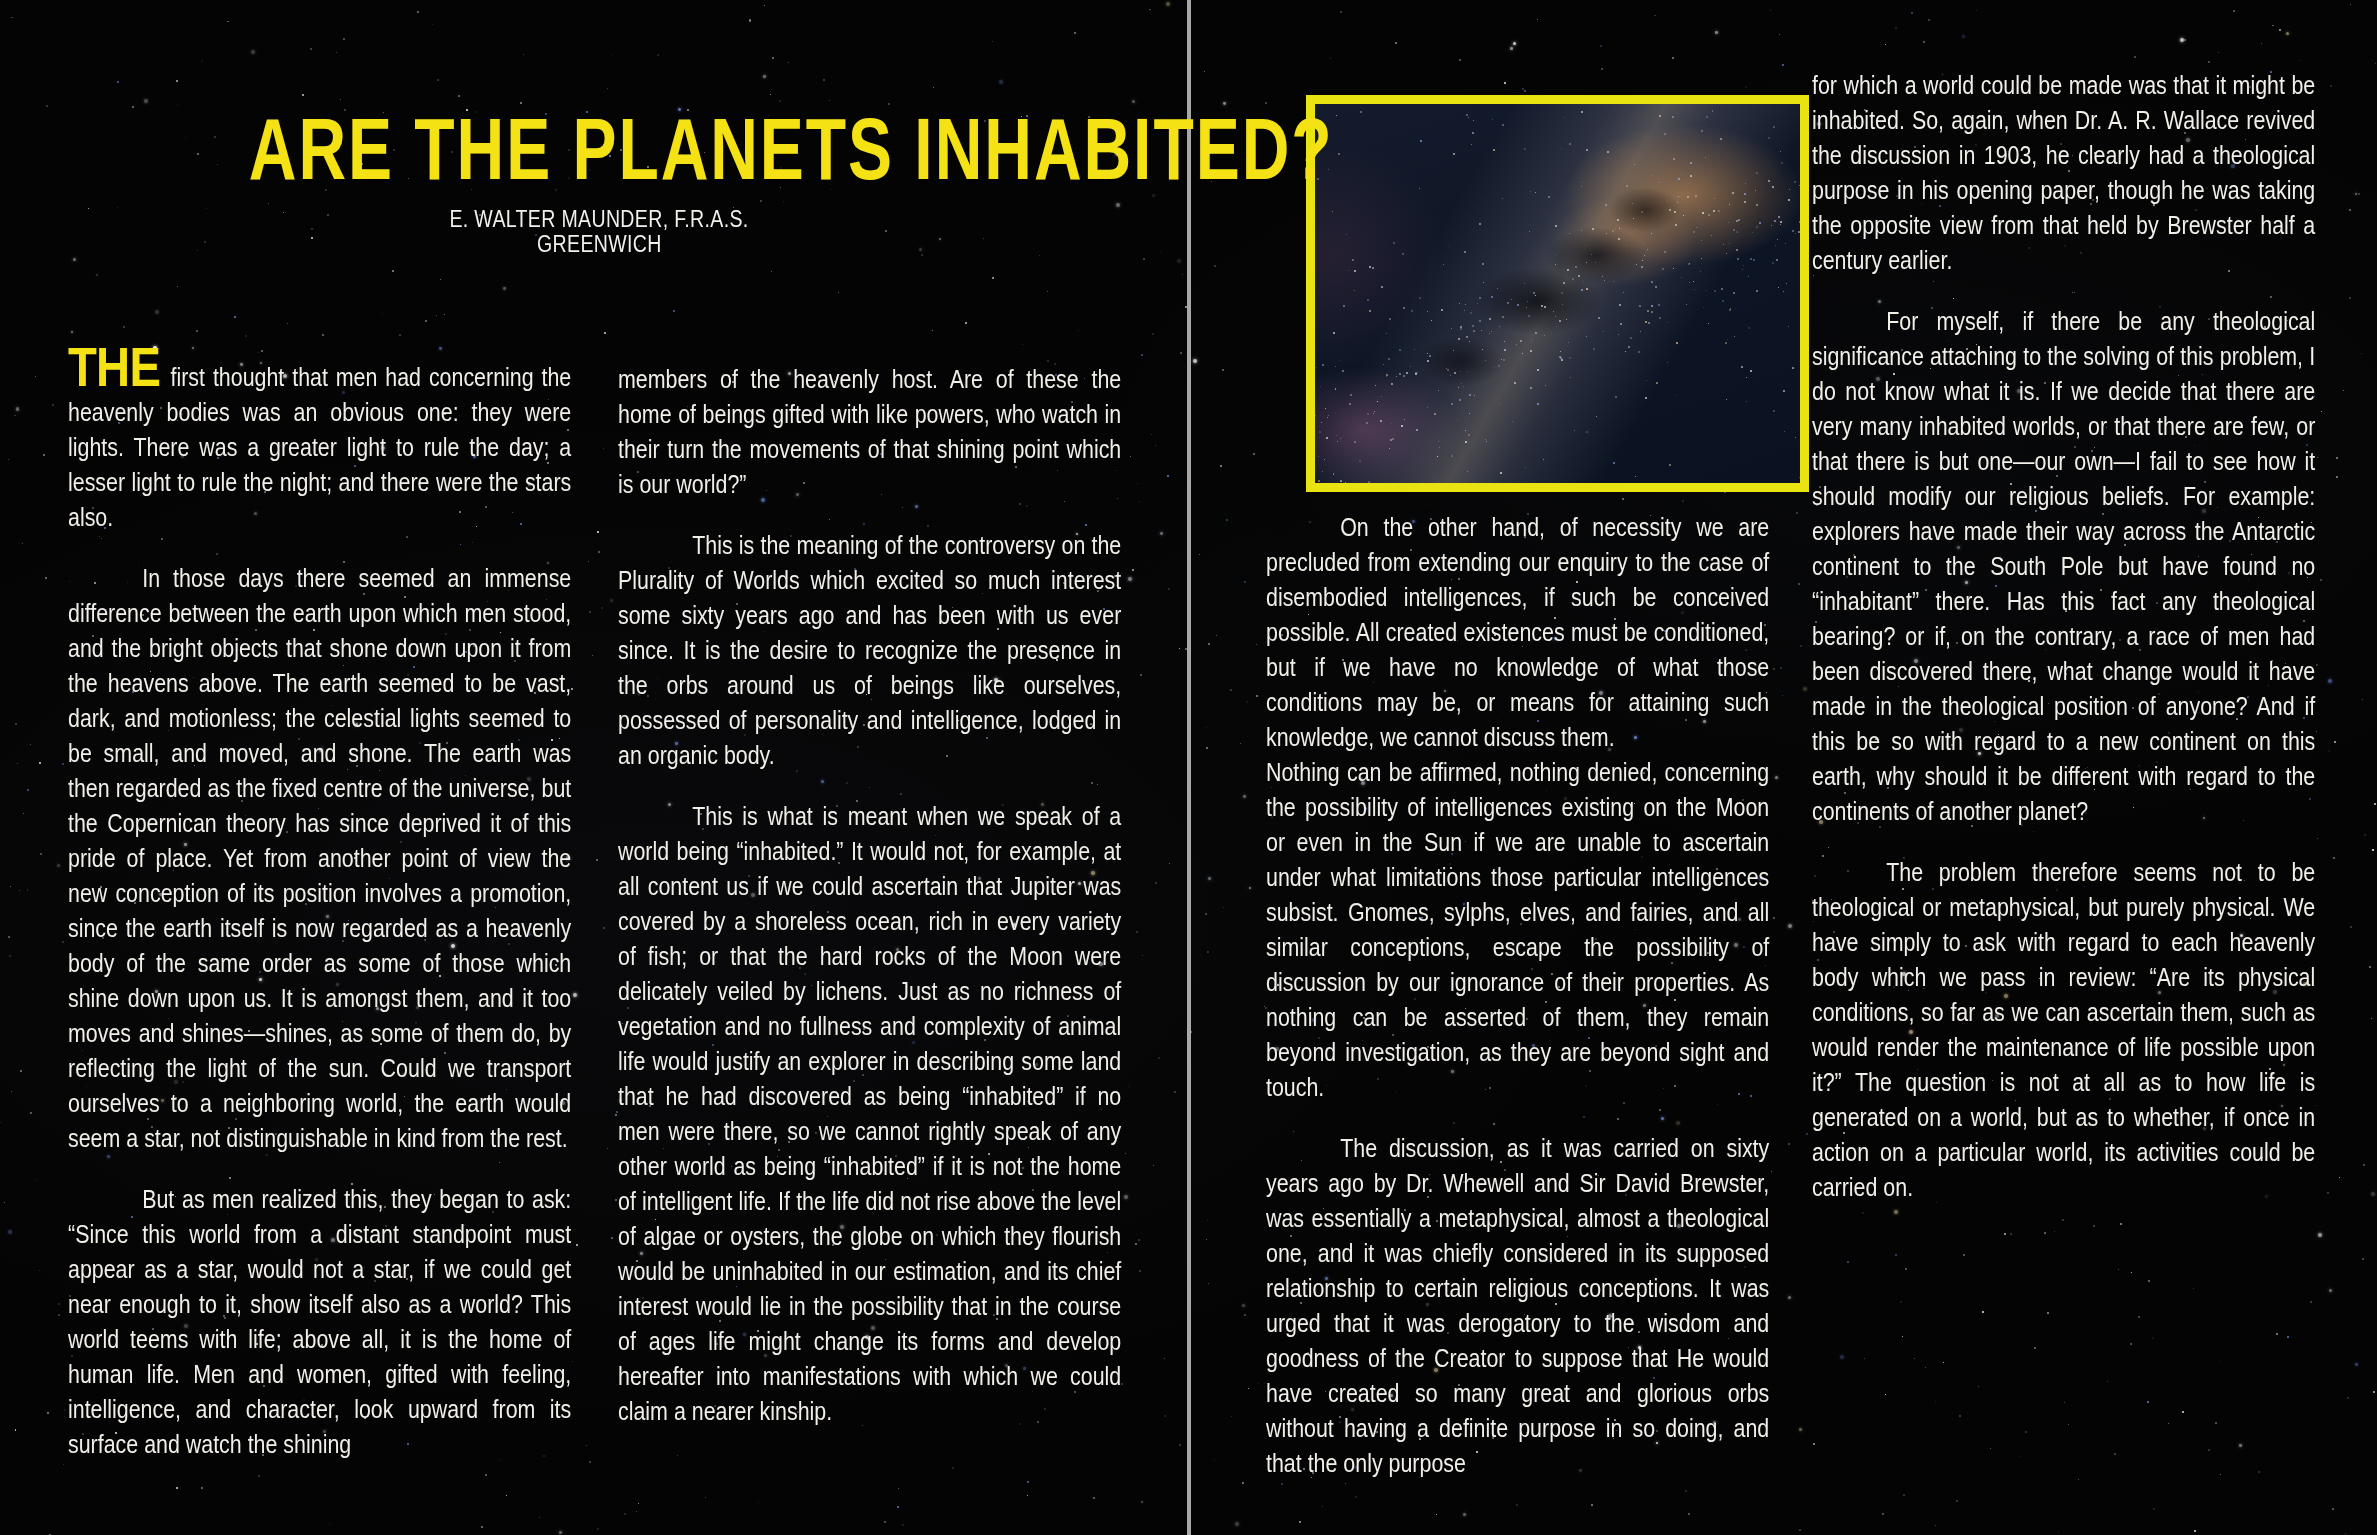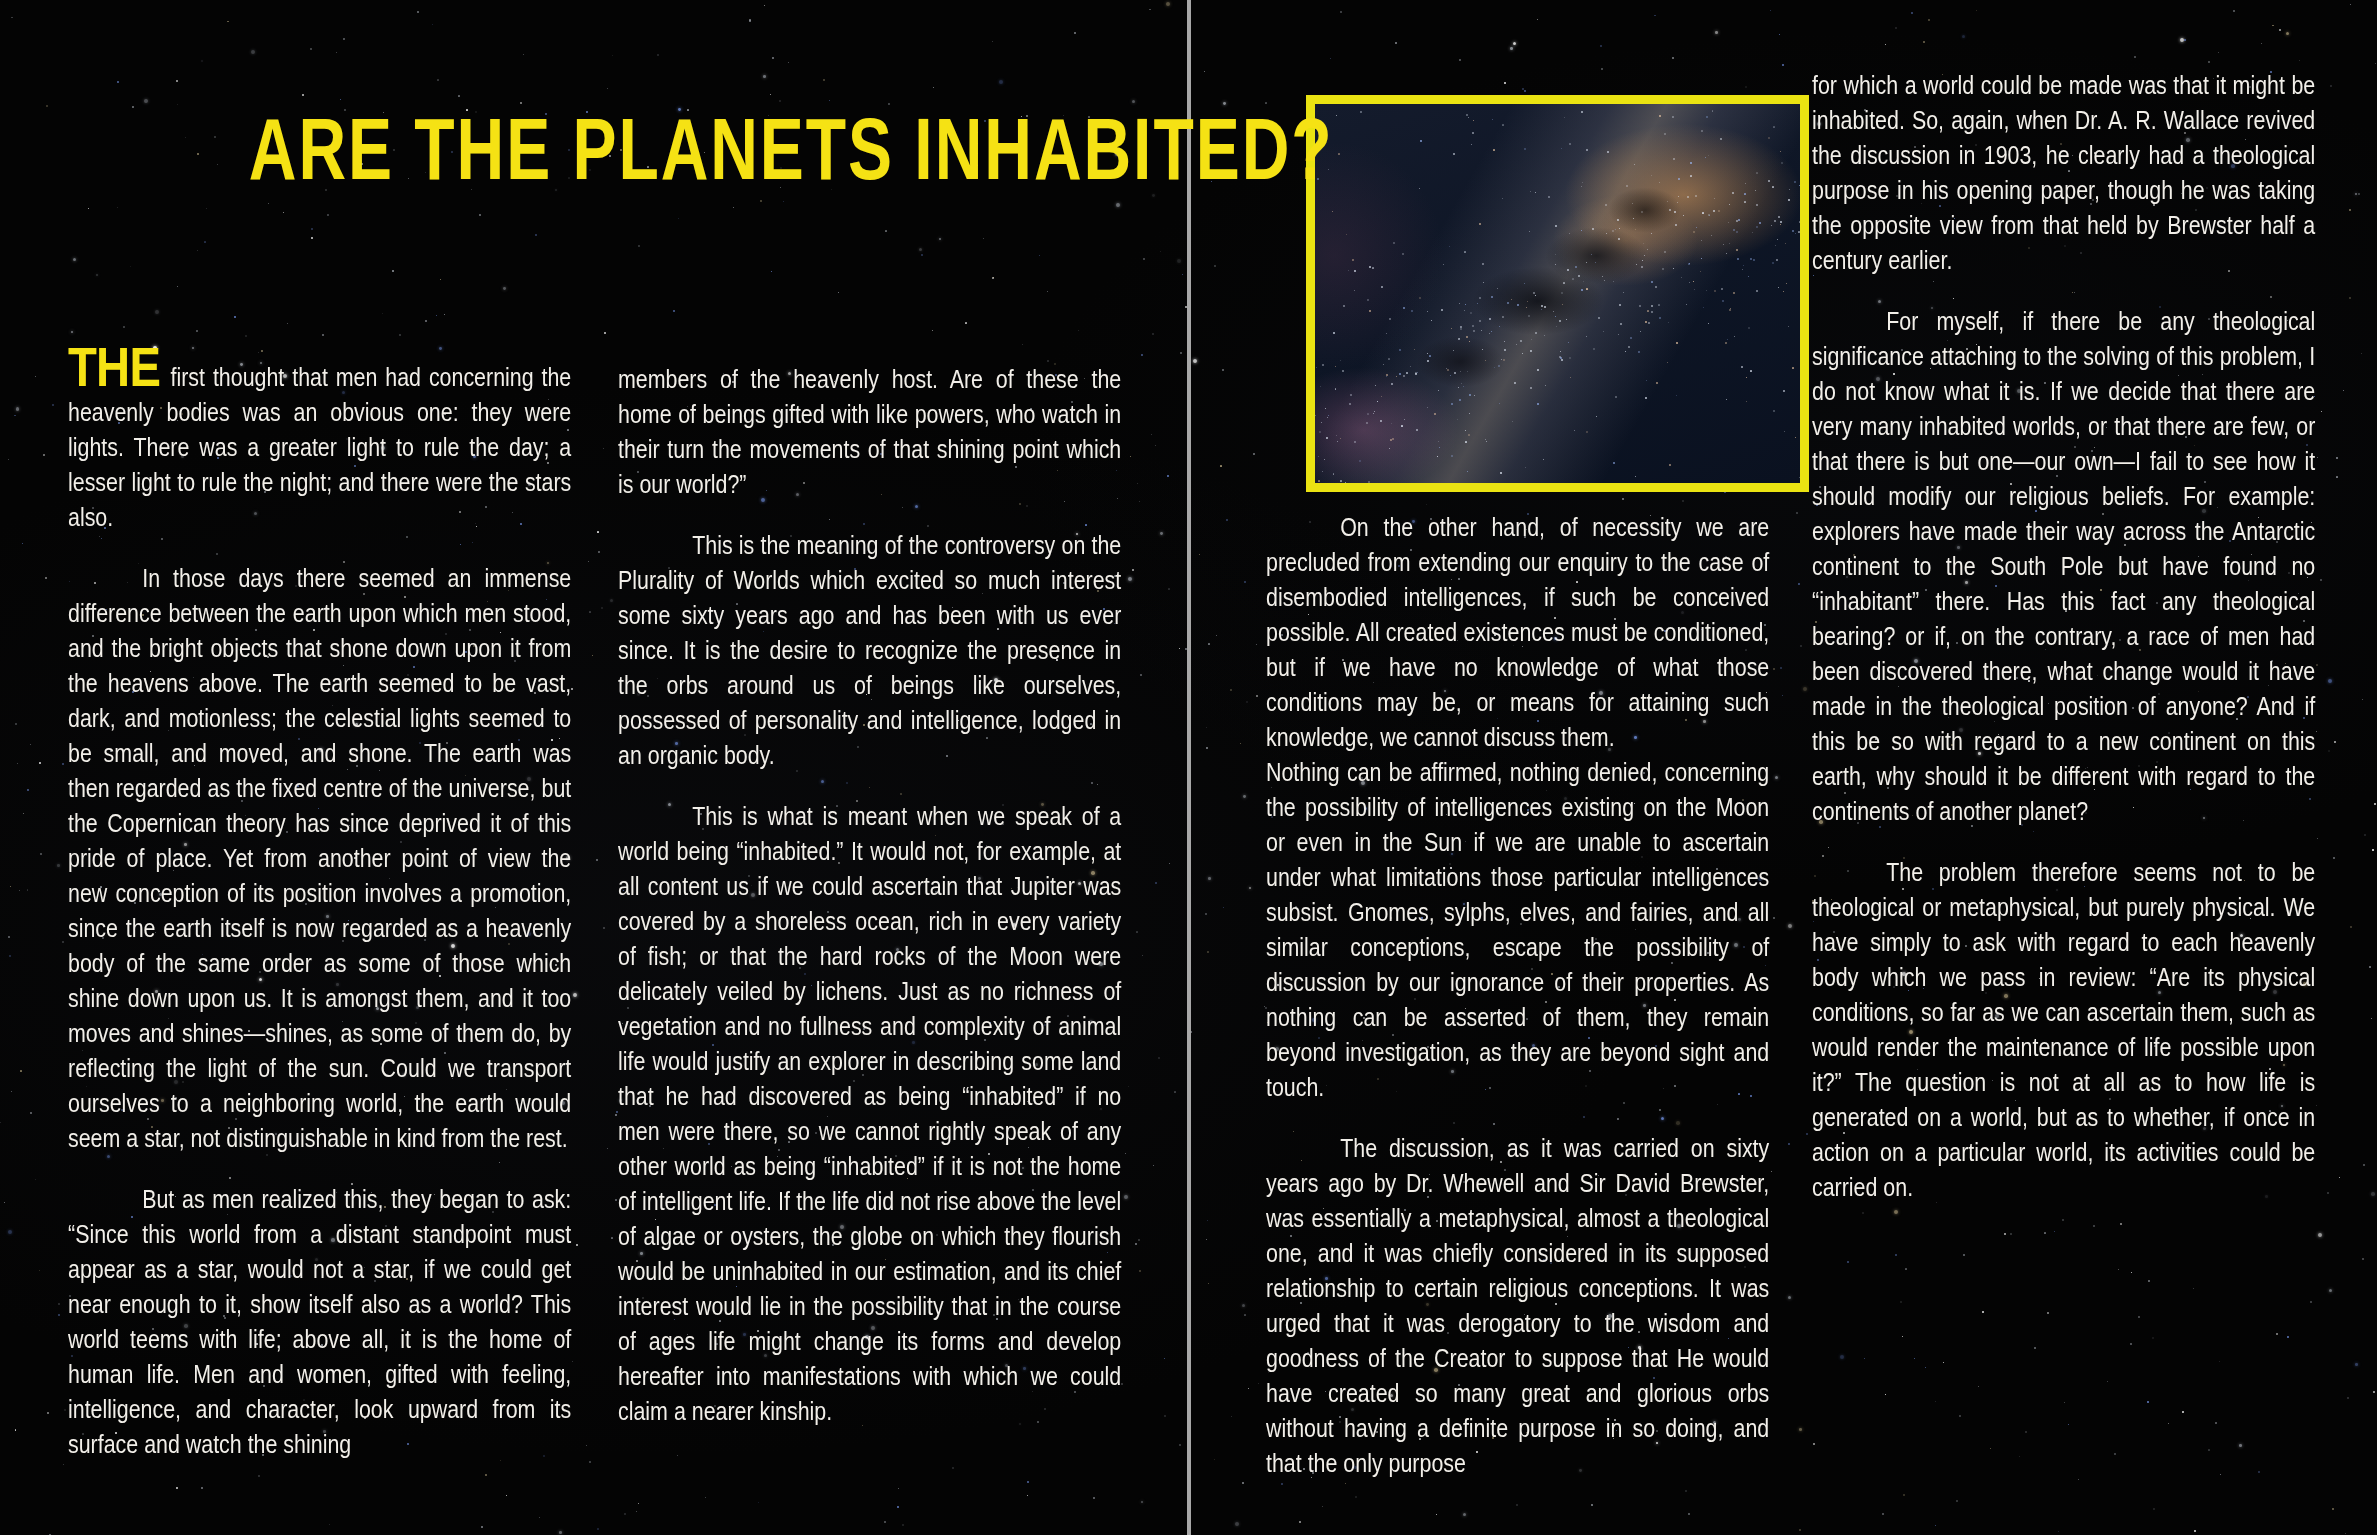--- a/index.html
+++ b/index.html
@@ -1460,20 +1460,22 @@
     <i style="left: 2091px; top: 387px; width: 2.3px; height: 2.3px; background: rgba(128, 164, 255, 0.31);"></i>
     <i style="left: 1459px; top: 59px; width: 1.8px; height: 1.8px; background: rgba(224, 231, 242, 0.41);"></i>
   </div>
 
 <div class="divider" style="left:1187px;width:4.4px;"></div>
 
 <div class="title-wrap">
   <h1 class="title">ARE THE PLANETS INHABITED?</h1>
 </div>
 <div class="byline">
+  <div class="bline"><span>E. WALTER MAUNDER,  F.R.A.S.</span></div>
+  <div class="bline"><span>GREENWICH</span></div>
 </div>
 
 <figure class="galaxy">
   <div class="galaxy-stars" id="galaxy-stars">
       <i style="left: 126px; top: 205px; width: 1.8px; height: 1.8px; background: rgba(228, 236, 250, 0.69);"></i>
       <i style="left: 5.5px; top: 318px; width: 0.8px; height: 0.8px; background: rgba(228, 236, 250, 0.64);"></i>
       <i style="left: 123px; top: 286px; width: 1.1px; height: 1.1px; background: rgba(228, 236, 250, 0.66);"></i>
       <i style="left: 185px; top: 368px; width: 1.5px; height: 1.5px; background: rgba(228, 236, 250, 0.78);"></i>
       <i style="left: 102px; top: 268px; width: 1.1px; height: 1.1px; background: rgba(160, 190, 255, 0.45);"></i>
       <i style="left: 438px; top: 155px; width: 1.8px; height: 1.8px; background: rgba(160, 190, 255, 0.39);"></i>

